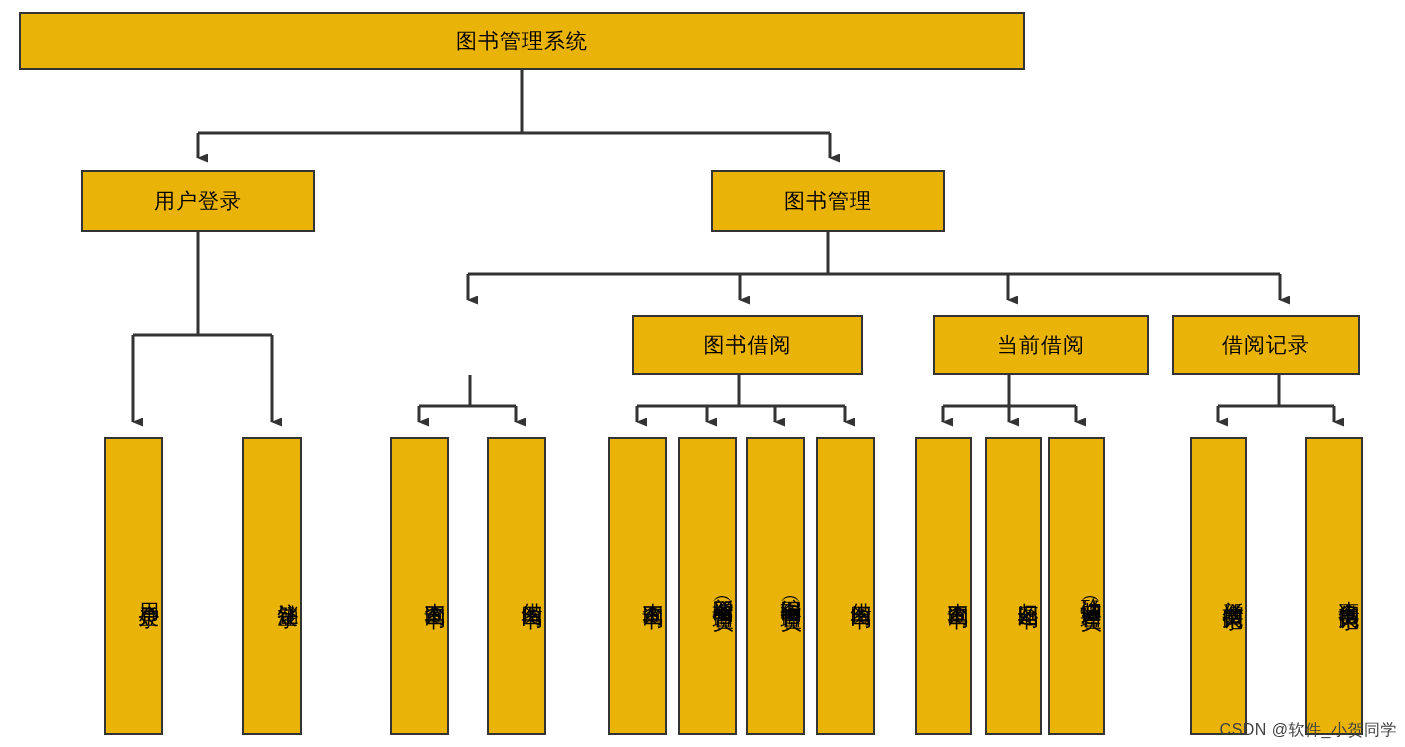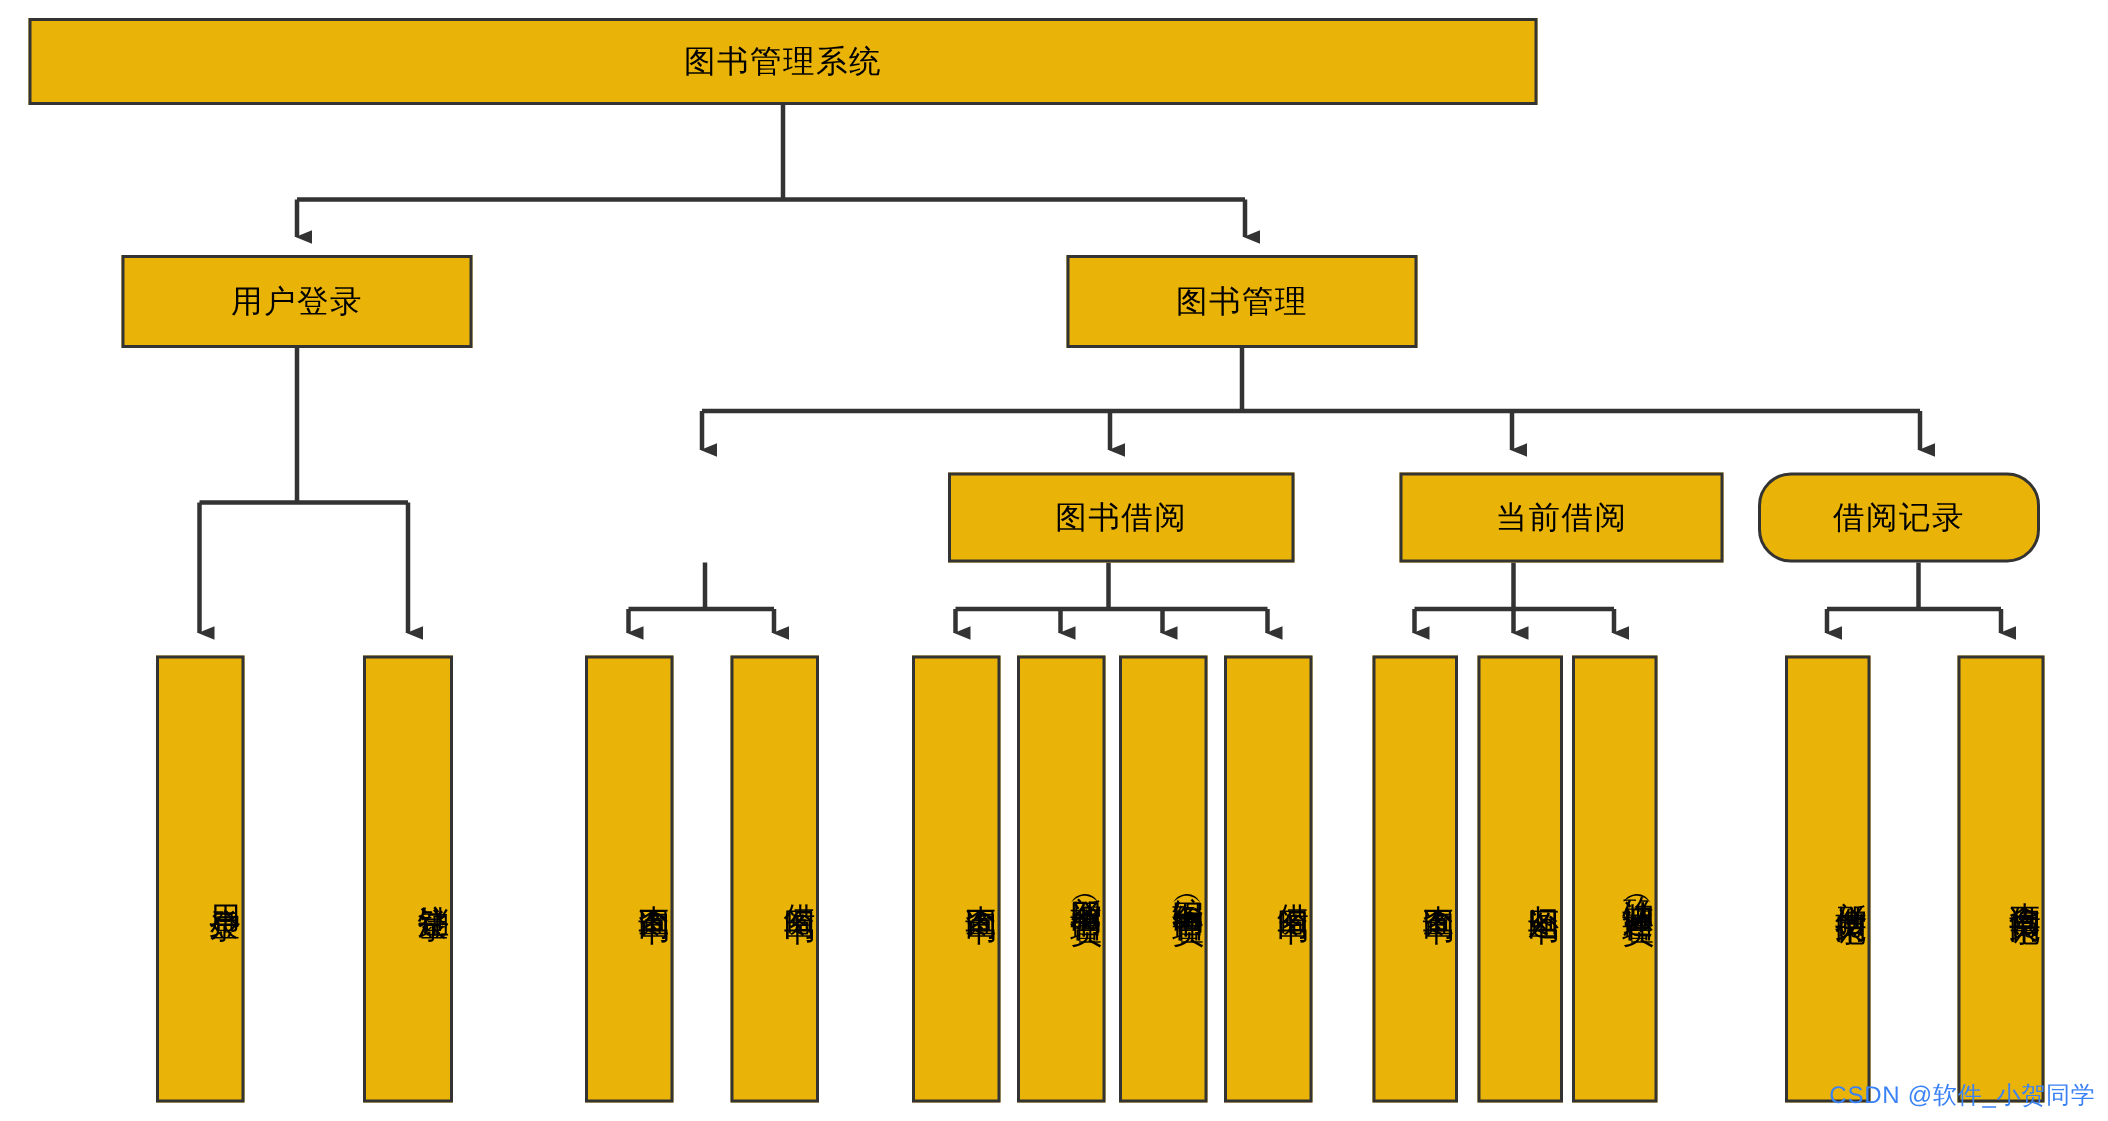--- a/index.html
+++ b/index.html
@@ -4,21 +4,21 @@
 <style>
   html,body{margin:0;padding:0;background:#ffffff;}
   body{font-family:"Liberation Sans","DejaVu Sans",sans-serif;}
   #canvas{position:relative;width:1405px;height:747px;background:#ffffff;overflow:hidden;}
   #edges{position:absolute;left:0;top:0;width:1405px;height:747px;}
   .node{position:absolute;box-sizing:border-box;background:#eab308;border:2.5px solid #333333;
         display:flex;align-items:center;justify-content:center;color:#000000;}
   .node.h{font-size:21px;letter-spacing:1px;}
   .node.v{writing-mode:vertical-rl;text-orientation:upright;font-size:21px;line-height:1.12;
           letter-spacing:2px;padding-top:8px;align-items:flex-start;justify-content:center;}
-  #watermark{position:absolute;right:8px;bottom:6px;font-size:16px;color:#3b82f6;
+  #watermark{position:absolute;right:8px;bottom:6px;font-size:16px;color:#404040;
              letter-spacing:.5px;white-space:nowrap;pointer-events:none;}
 </style>
 </head>
 <body>
 
 <div id="canvas">
 
   <svg id="edges" viewBox="0 0 1405 747" preserveAspectRatio="none">
     <defs>
       <marker id="arw" markerWidth="9" markerHeight="11" refX="4.5" refY="10" orient="auto" markerUnits="userSpaceOnUse">
@@ -69,21 +69,21 @@
     </g>
   </svg>
 
   <div class="node h" style="left: 19px; top: 12px; width: 1006px; height: 58px;">图书管理系统</div>
 
   <div class="node h" style="left: 81px; top: 170px; width: 234px; height: 62px;">用户登录</div>
   <div class="node h" style="left: 711px; top: 170px; width: 234px; height: 62px;">图书管理</div>
 
   <div class="node h" style="left: 632px; top: 315px; width: 231px; height: 60px;">图书借阅</div>
   <div class="node h" style="left: 902px; top: 315px; width: 216px; height: 60px; margin-left: 31px;">当前借阅</div>
-  <div class="node h" style="left: 1172px; top: 315px; width: 188px; height: 60px; border-radius: 22px;">借阅记录</div>
+  <div class="node h" style="left: 1172px; top: 315px; width: 188px; height: 60px;">借阅记录</div>
 
   <div class="node v" style="left: 104px; top: 437px; width: 59px; height: 298px;">用户登录</div>
   <div class="node v" style="left: 242px; top: 437px; width: 60px; height: 298px;">注销登录</div>
   <div class="node v" style="left: 390px; top: 437px; width: 59px; height: 298px;">查询图书</div>
   <div class="node v" style="left: 487px; top: 437px; width: 59px; height: 298px;">借阅图书</div>
   <div class="node v" style="left: 608px; top: 437px; width: 59px; height: 298px;">查询图书</div>
   <div class="node v" style="left: 678px; top: 437px; width: 59px; height: 298px;">新增图书（管理员）</div>
   <div class="node v" style="left: 746px; top: 437px; width: 59px; height: 298px;">编辑图书（管理员）</div>
   <div class="node v" style="left: 816px; top: 437px; width: 59px; height: 298px;">借阅图书</div>
   <div class="node v" style="left: 915px; top: 437px; width: 57px; height: 298px;">查询图书</div>

